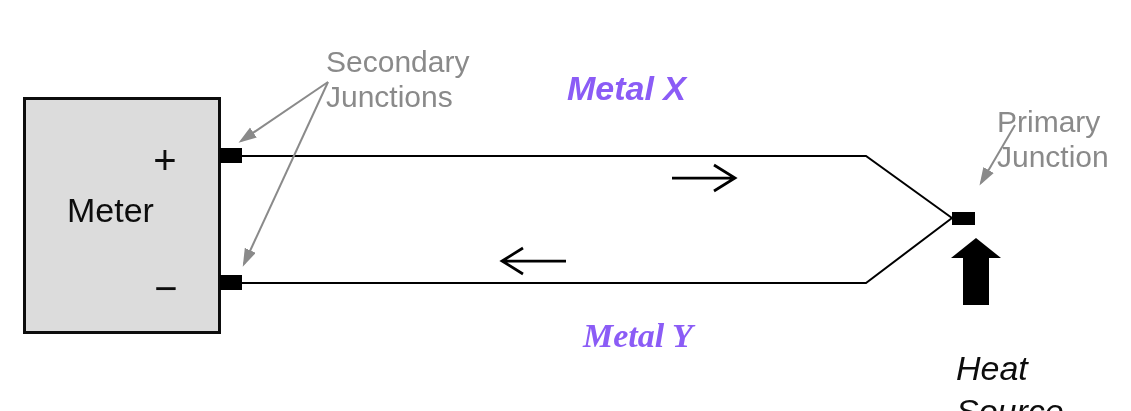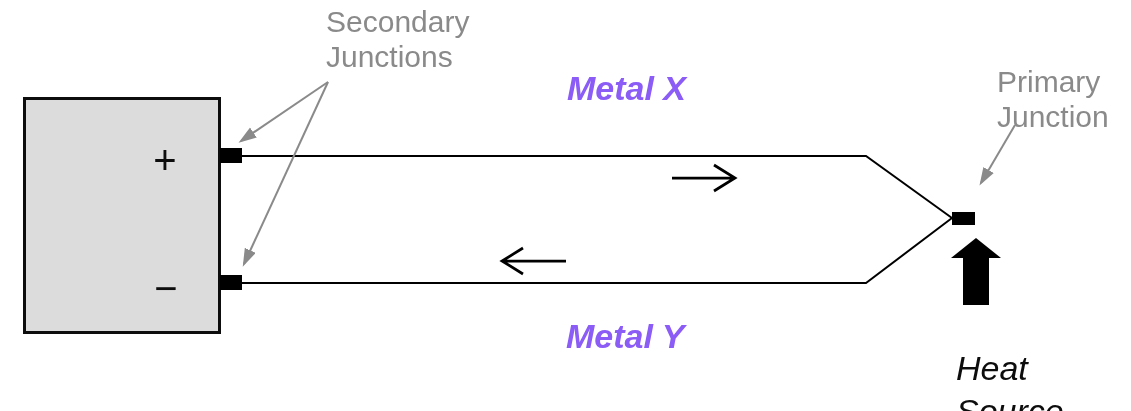--- a/index.html
+++ b/index.html
@@ -25,20 +25,21 @@
   }
   .lbl {
     position: absolute;
     white-space: pre-line;
     color: #000000;
   }
   .lbl-gray {
     color: #8a8a8a;
     font-size: 30px;
     line-height: 35px;
+    margin-top: 40px;
   }
   .lbl-metal {
     font-style: italic;
     font-weight: bold;
     font-size: 34px;
     line-height: 34px;
     color: #8b5cf6;
   }
   .lbl-heat {
     font-style: italic;
@@ -85,27 +86,28 @@
     <path d="M566,261 H504 M523,248 L502,261 L523,274" fill="none" stroke="#000000" stroke-width="2.75"></path>
 
     <polygon points="976,238 1001,258 989,258 989,305 963,305 963,258 951,258" fill="#000000"></polygon>
 
     <path d="M328,82 L241,141" fill="none" stroke="#8a8a8a" stroke-width="2" marker-end="url(#grayhead)"></path>
     <path d="M328,82 L244,264" fill="none" stroke="#8a8a8a" stroke-width="2" marker-end="url(#grayhead)"></path>
 
     <path d="M1015,125 L981,183" fill="none" stroke="#8a8a8a" stroke-width="2" marker-end="url(#grayhead)"></path>
   </svg>
 
+  <div class="lbl lbl-meter" style="left:67px; top:193px;">Meter</div>
   <div class="lbl lbl-terminal" style="left:145px; top:140px;">+</div>
   <div class="lbl lbl-terminal" style="left:146px; top:268px;">−</div>
 
   <div class="lbl lbl-gray" style="left:326px; top:4px;">Secondary
 Junctions</div>
   <div class="lbl lbl-gray" style="left:997px; top:64px;">Primary
 Junction</div>
 
   <div class="lbl lbl-metal" style="left:567px; top:71px;">Metal X</div>
-  <div class="lbl lbl-metal" style="left:566px; top:319px;">Metal Y</div>
+  <div class="lbl lbl-metal" style="left:583px; top:319px;font-family:Liberation Serif, serif;">Metal Y</div>
 
   <div class="lbl lbl-heat" style="left:956px; top:312px;margin-top:35px;">Heat
 Source</div>
 
 </div>
 
 </body></html>

